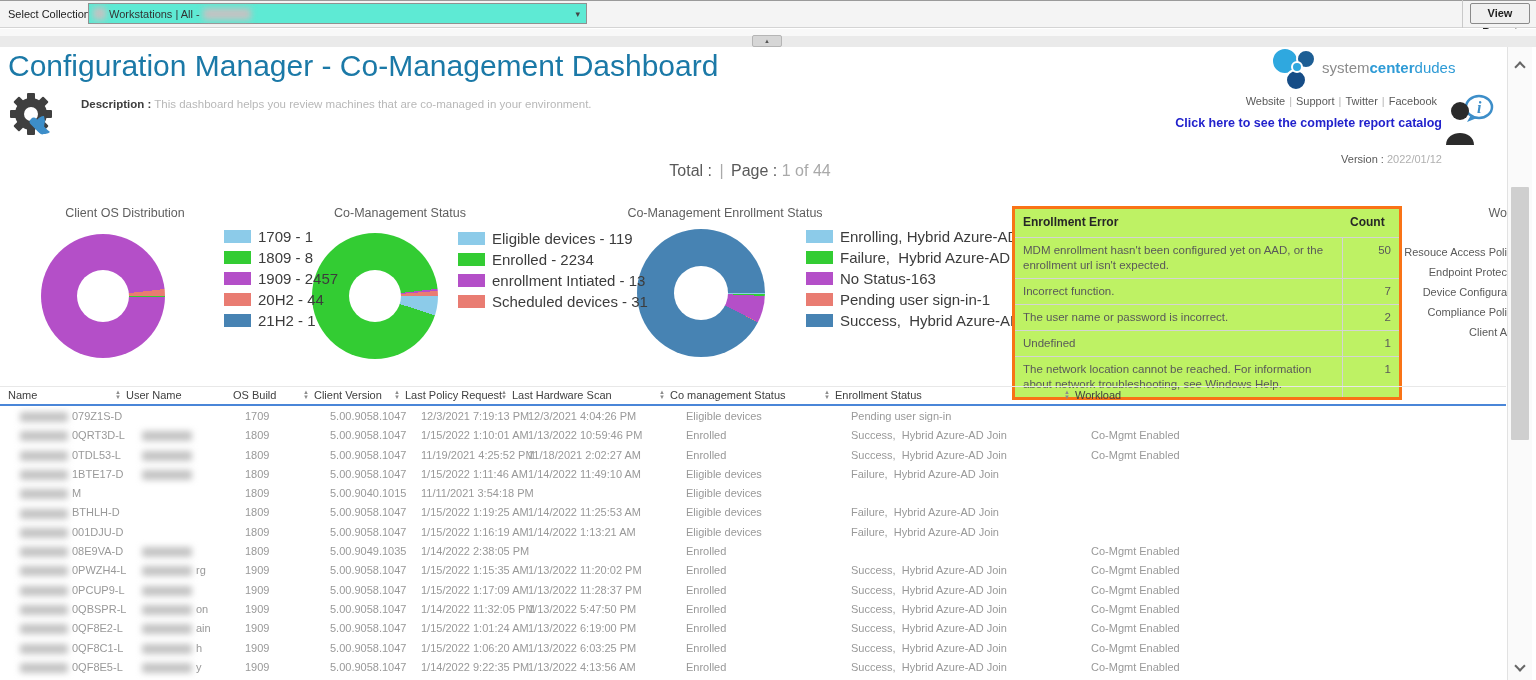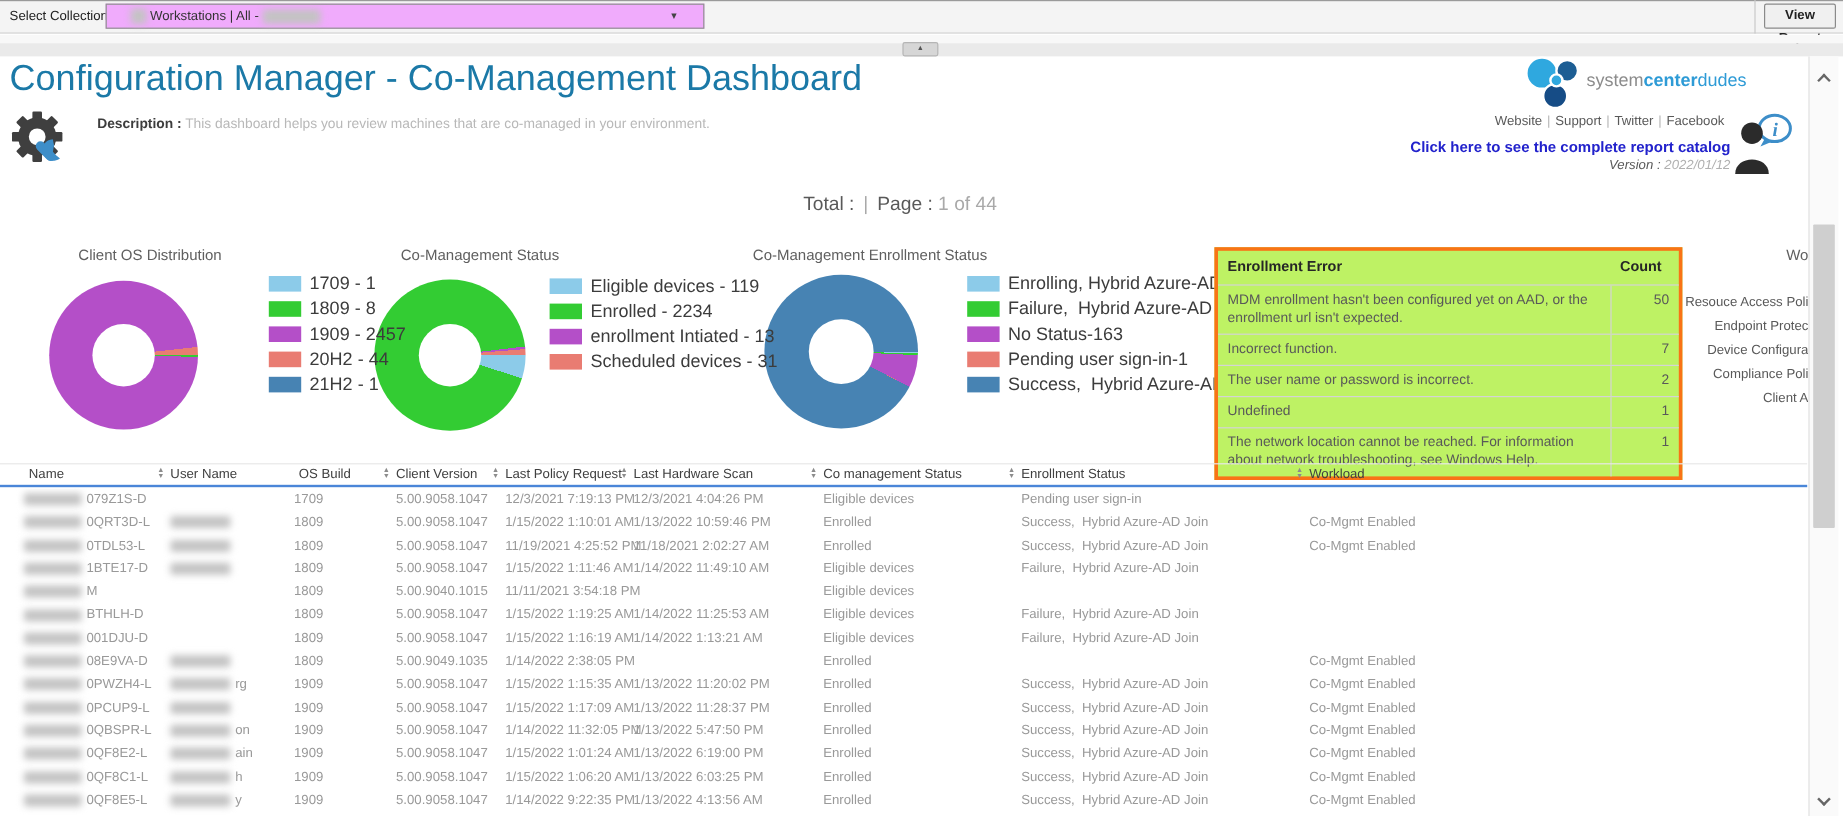--- a/index.html
+++ b/index.html
@@ -5,23 +5,23 @@
   * { box-sizing: border-box; margin: 0; padding: 0; }
   html,body { width:1536px; height:680px; overflow:hidden; background:#fff;
     font-family:"Liberation Sans","DejaVu Sans",sans-serif; }
   .abs { position:absolute; }
   #page { position:relative; width:1536px; height:501px; }
 
   
   #param-bar { left:0; top:0; width:1536px; height:28px; background:#f4f4f4;
     border-top:1px solid #9a9a9a; border-bottom:1px solid #d4d4d4; }
   #param-label { left:8px; top:8px; font-size:11px; color:#222; }
-  #collection-select { left:88px; top:3px; width:499px; height:21px; background:#f0abfc;
+  #collection-select { left:88px; top:3px; width:499px; height:21px; background:#5eead4;
     border:1px solid #919191; font-size:11px; color:#333; display:flex; align-items:center;
-    padding:0 20px; cursor:default; }
+    padding:0 4px; cursor:default; }
   .redact { display:inline-block; background:#c3c3c3; border-radius:2px;
     filter:blur(3px); vertical-align:middle; }
   #collection-select .r1 { width:13px; height:13px; margin-right:3px; }
   #collection-select .r2 { width:48px; height:12px; margin-left:3px; }
   #select-chevron { margin-left:auto; color:#444; font-size:9px; padding-right:2px; }
   #param-divider { left:1462px; top:0; width:1px; height:28px; background:#c9c9c9; }
   #view-report-btn { left:1470px; top:3px; width:60px; height:21px; background:#f0f0f0;
     border:1px solid #8a8a8a; border-radius:2px; font-size:11px; font-weight:600;
     color:#222; text-align:center; line-height:19px; cursor:pointer; }
 
@@ -42,21 +42,21 @@
   #brand-text { left:1322px; top:59px; font-size:15px; }
   #brand-text .b1 { color:#8c8c8c; }
   #brand-text .b2 { color:#2e9bd6; font-weight:bold; }
   #brand-text .b3 { color:#2e9bd6; }
   #social-links { left:1180px; top:95px; width:257px; text-align:right; font-size:11px; color:#595959; }
   #social-links a { color:#595959; text-decoration:none; cursor:pointer; }
   #social-links .sep { color:#b5b5b5; padding:0 4px; }
   #catalog-link { left:1100px; top:116px; width:342px; text-align:right; font-size:12.5px;
     font-weight:bold; color:#2222cc; cursor:pointer; }
   #info-icon { left:1444px; top:93px; }
-  #version-line { left:1240px; top:132px; width:202px; text-align:right; font-size:11px;font-style:italic; }
+  #version-line { left:1240px; top:153px; width:202px; text-align:right; font-size:11px; }
   #version-line .vl { color:#595959; }
   #version-line .vv { color:#b0b0b0; }
 
   
   #pagebar { left:600px; top:162px; width:300px; text-align:center; font-size:16px; color:#595959; }
   #pagebar .val { color:#a9a9a9; }
   #pagebar .sep { color:#a9a9a9; padding:0 3px; }
 
   
   .chart-title { font-size:12.5px; color:#5f5f5f; text-align:center; }
@@ -85,21 +85,21 @@
   .err-c { font-size:11.5px; color:#595959; padding:5px 8px; line-height:1.3; }
   .err-count { text-align:right; border-left:1px solid #d4d4d4; }
 
   
   #workload-panel { left:1400px; top:206px; width:107px; height:140px; overflow:hidden; }
   #workload-panel .wl-title { text-align:right; font-size:12.5px; color:#5f5f5f; }
   #workload-panel .wl-label { position:absolute; right:0; font-size:11px; color:#595959; white-space:nowrap; }
 
   
   #grid-header { left:0; top:386px; width:1506px; height:17px; border-top:1px solid #e8e8e8;
-    display:grid; padding-left:24px;
+    display:grid; padding-left:8px;
     grid-template-columns:107px 118px 70px 91px 107px 158px 165px 240px 1fr; }
   #grid-header .hc { font-size:11px; color:#404040; white-space:nowrap; display:flex; align-items:center; }
   .sort { display:inline-flex; flex-direction:column; margin-right:5px; cursor:pointer; }
   .sort i { font-style:normal; font-size:6px; line-height:4.6px; color:#8c8c8c; }
   #blue-rule { left:0; top:404px; width:1506px; height:2px; background:#4a86d8; }
   #grid-body { left:0; top:407px; width:1506px; height:273px; overflow:hidden; }
   .trow { display:grid; padding-left:20px; height:19.3px; line-height:19.3px;
     grid-template-columns:107px 118px 70px 91px 107px 158px 165px 240px 1fr; }
   .trow div { font-size:11px; color:#999; white-space:pre; overflow:visible; }
   .trow .pad { padding-left:15px; }

